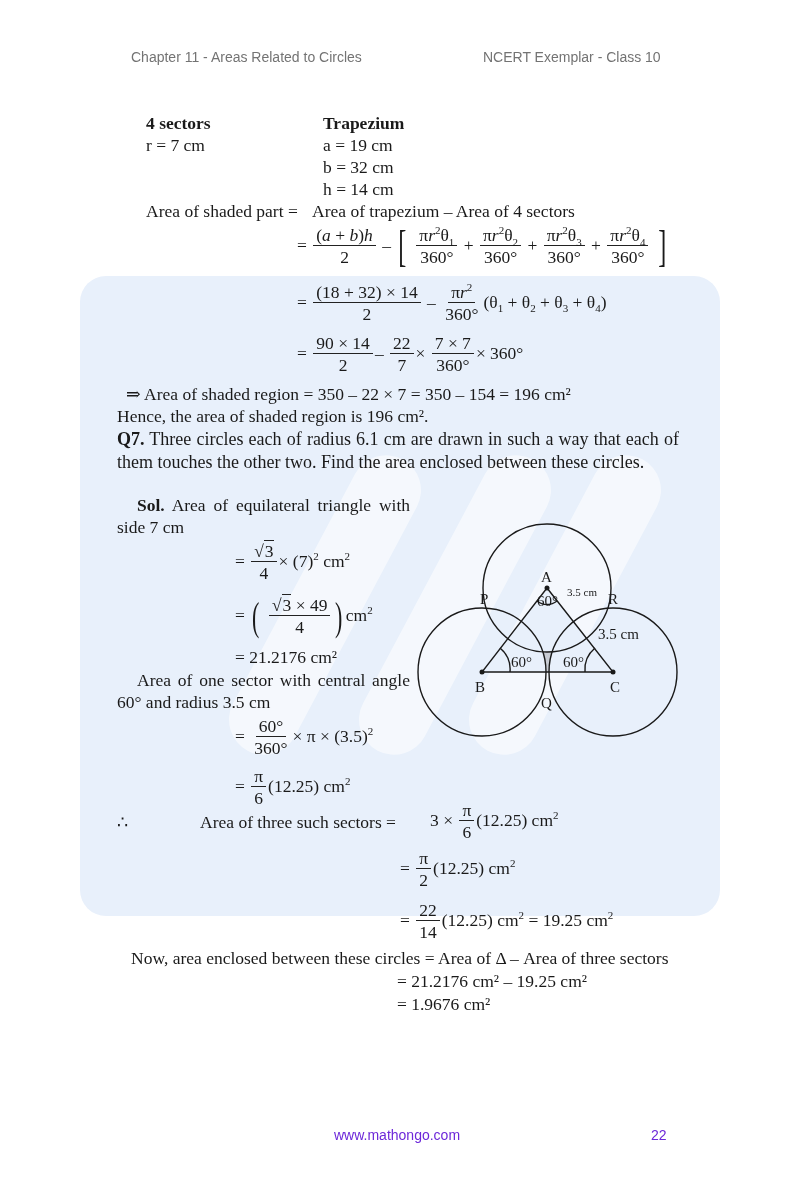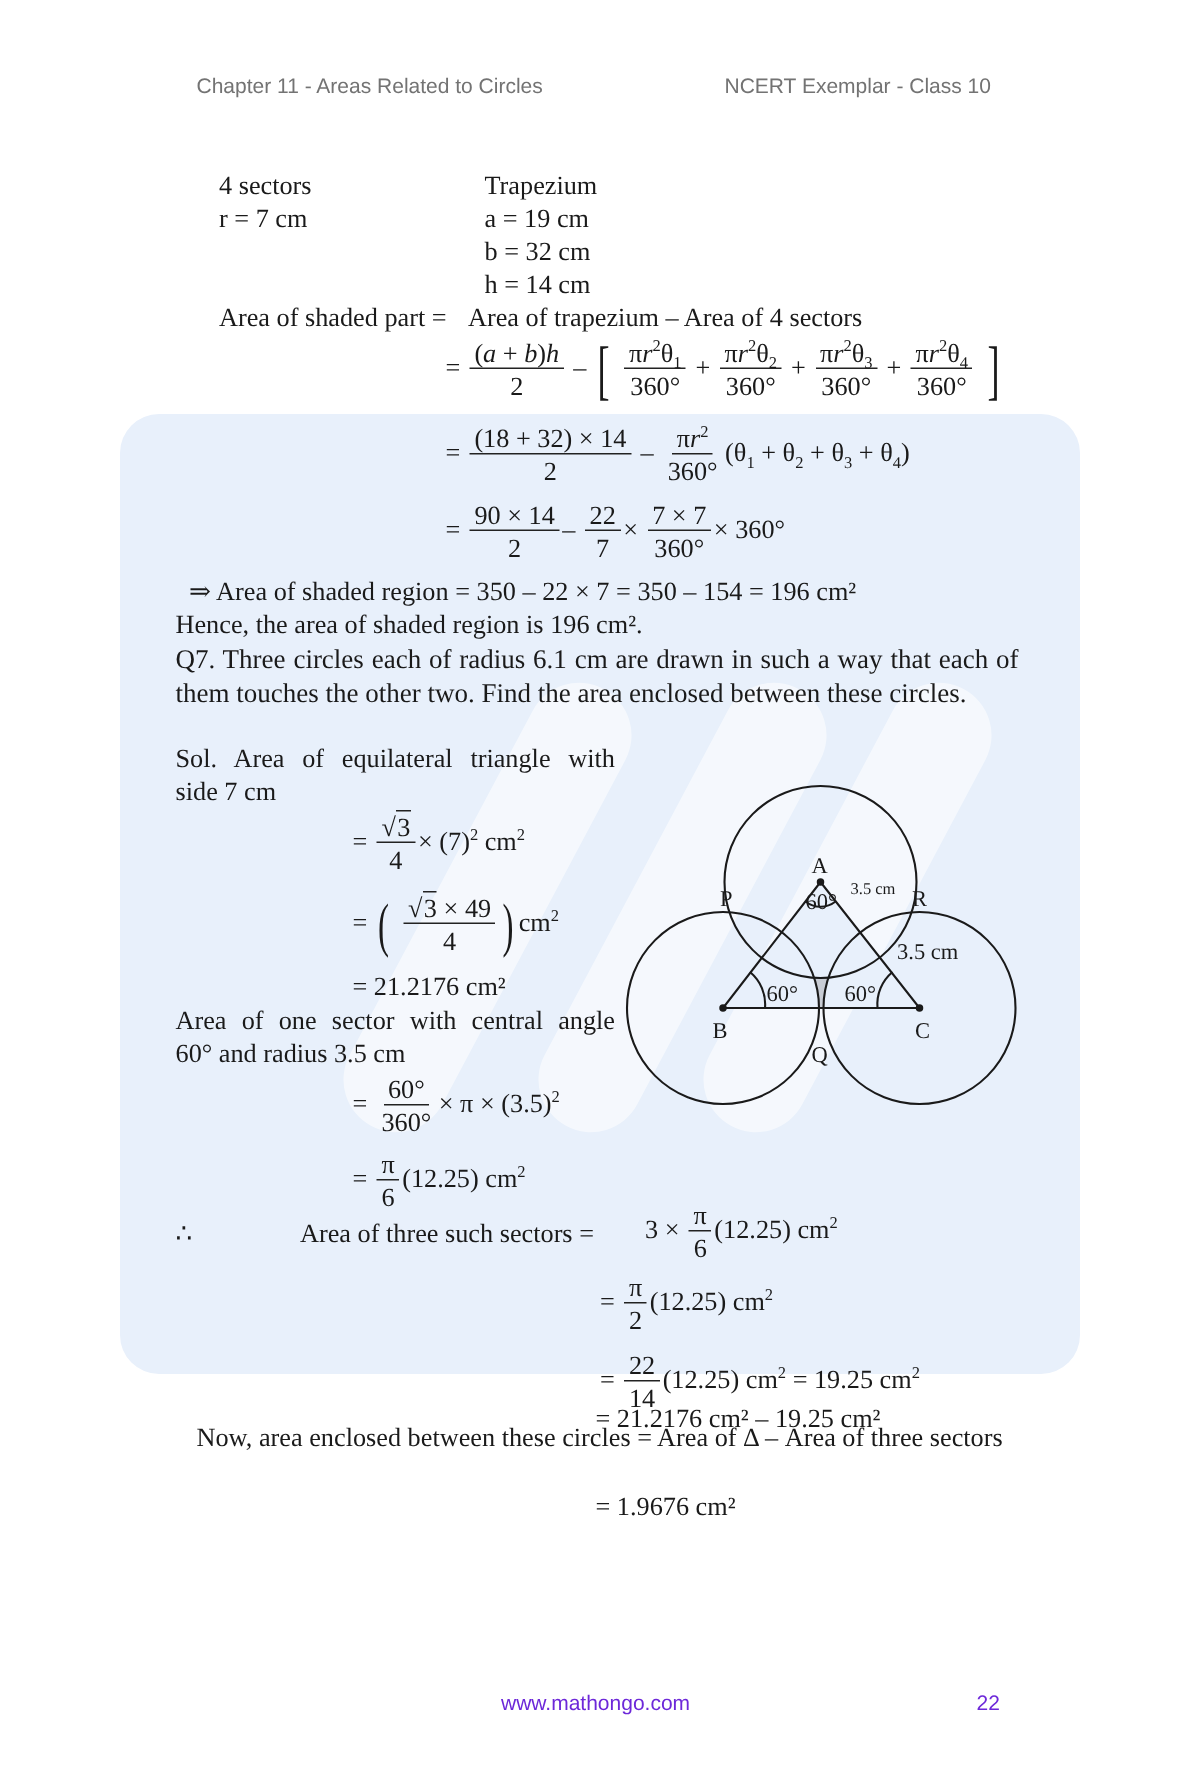--- a/index.html
+++ b/index.html
@@ -3,32 +3,32 @@
 <meta charset="utf-8">
 <style>
   html, body { margin:0; padding:0; }
   body { width:800px; height:1194px; background:#ffffff; position:relative; overflow:hidden;
          font-family:"Liberation Serif", "DejaVu Serif", serif; color:#1a1a1a; }
   .hdr { position:absolute; top:49px; font-family:"Liberation Sans", sans-serif; font-size:14px; color:#737373; }
   .ftr { position:absolute; top:1127px; font-family:"Liberation Sans", sans-serif; font-size:14px; color:#6d28d9; }
   .panel { position:absolute; left:80px; top:276px; width:640px; height:640px; background:#e8f0fb; border-radius:26px; }
   .wm { position:absolute; background:rgba(255,255,255,0.55); border-radius:40px; transform:rotate(28deg); }
   .t { position:absolute; font-size:17.5px; white-space:nowrap; line-height:20px; }
-  .b { font-weight:normal; }
+  .b { font-weight:bold; }
   .i { font-style:italic; }
   .frac { display:inline-flex; flex-direction:column; align-items:center; vertical-align:middle; margin:0 2px; }
   .frac .n { border-bottom:1px solid #222; padding:0 3px; line-height:20px; }
   .frac .d { padding:0 3px; line-height:22px; }
   sup { font-size:11px; vertical-align:super; line-height:0; }
   sub { font-size:11px; vertical-align:sub; line-height:0; }
   .brk { display:inline-block; font-size:44px; transform:scaleX(0.55); vertical-align:middle; line-height:40px; }
   .par { display:inline-block; font-size:40px; transform:scaleX(0.55); vertical-align:middle; line-height:40px; }
   .sqrt { border-top:1px solid #222; padding-left:1px; }
   .para { position:absolute; left:117px; width:562px; font-size:18px; line-height:23px; text-align:justify; }
-  .just { text-align:justify; text-align-last:justify; display:block; }
+  .just { text-align:justify; text-align-last:justify; display:block;margin-left:20px; }
 </style>
 </head>
 <body>
 
 <div class="hdr" style="left:131px">Chapter 11 - Areas Related to Circles</div>
 <div class="hdr" style="left:483px">NCERT Exemplar - Class 10</div>
 
 <div class="panel"></div>
 <div class="wm" style="left:290px;top:440px;width:70px;height:330px;"></div>
 <div class="wm" style="left:420px;top:440px;width:70px;height:330px;"></div>
@@ -163,21 +163,21 @@
     </span>(12.25) cm<sup>2</sup>
 </div>
 <div class="t" style="left:400px;top:900px;">
   <span>= </span><span class="frac">
       <span class="n">22</span>
       <span class="d">14</span>
     </span>(12.25) cm<sup>2</sup> = 19.25 cm<sup>2</sup>
 </div>
 
 <div class="t" style="left:131px;top:948px;">Now, area enclosed between these circles = Area of Δ – Area of three sectors</div>
-<div class="t" style="left:397px;top:935px;">= 21.2176 cm² – 19.25 cm²</div>
+<div class="t" style="left:397px;top:971px;">= 21.2176 cm² – 19.25 cm²</div>
 <div class="t" style="left:397px;top:994px;">= 1.9676 cm²</div>
 
 <svg style="position:absolute;left:410px;top:490px;" width="290" height="260" viewBox="410 490 290 260">
   <defs>
     <clipPath id="triClip">
         <polygon points="547,588 482,672 613,672"></polygon>
       </clipPath>
   </defs>
 
   <g clip-path="url(#triClip)">

